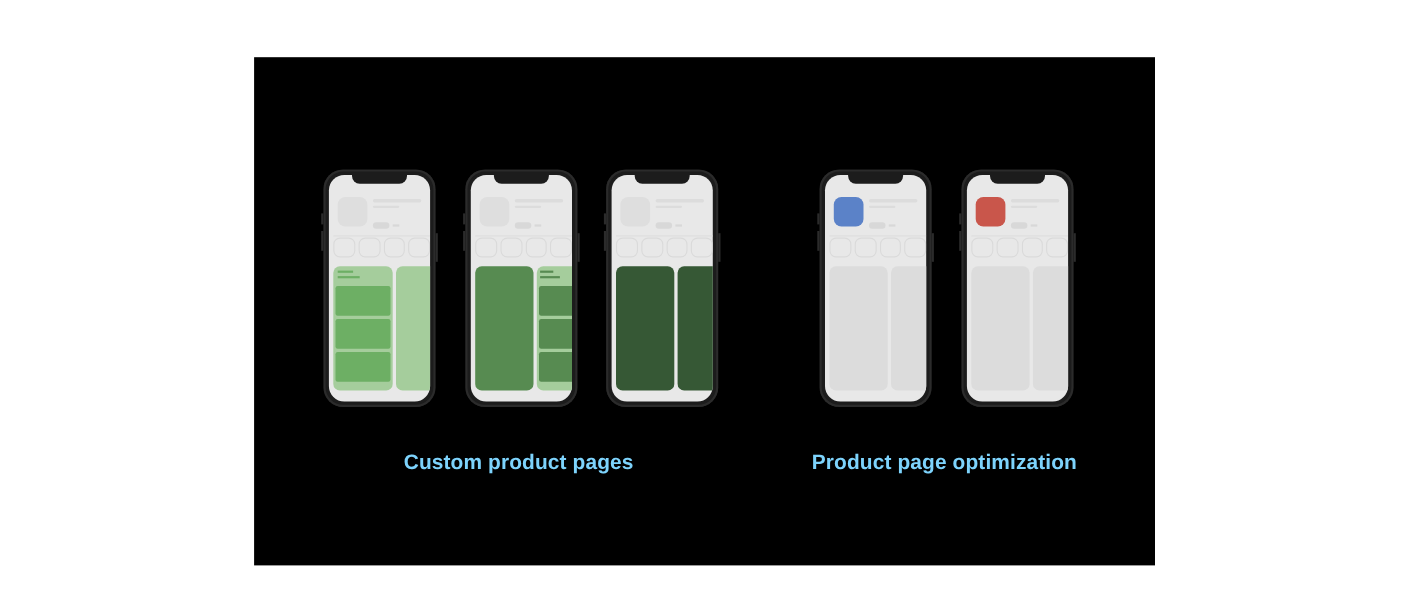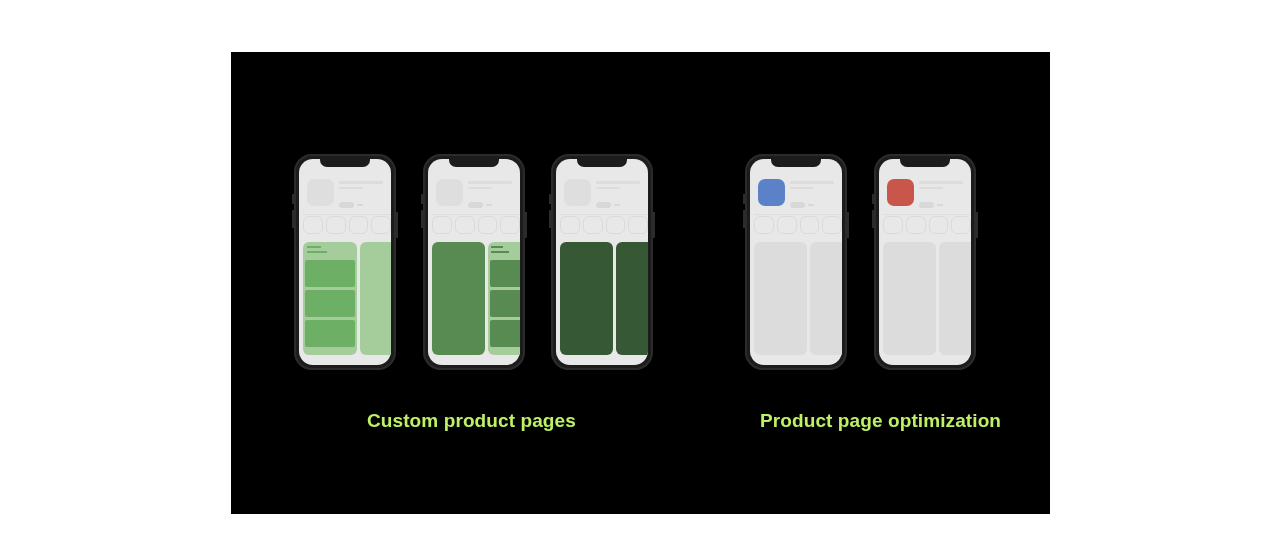--- a/index.html
+++ b/index.html
@@ -13,21 +13,21 @@
   .title-line { position:absolute; left:40px; top:22px; width:44px; height:3px; background:#dcdcdc; border-radius:2px; }
   .sub-line { position:absolute; left:40px; top:28px; width:24px; height:2px; background:#dcdcdc; border-radius:2px; }
   .get-btn { position:absolute; left:40px; top:43px; width:15px; height:6px; background:#d8d8d8; border-radius:4px; }
   .iap { position:absolute; left:58px; top:45px; width:6px; height:2px; background:#d8d8d8; }
   .stats { position:absolute; left:4px; top:57px; right:0; height:20px; display:flex; gap:3px; }
   .stat { width:20px; height:16px; border-radius:6px; border:1px solid #dadada; }
   .divider { position:absolute; left:4px; right:0; top:55px; height:1px; background:#dddddd; }
   .shots { position:absolute; left:4px; top:83px; right:0; bottom:10px; }
   .shot { position:absolute; top:0; bottom:0; border-radius:6px; }
   .inner { position:absolute; left:2px; right:2px; border-radius:2px; }
-  .label { position:absolute; top:358px; color:#bef264; font-size:19px; font-weight:bold; letter-spacing:0.1px; }
+  .label { position:absolute; top:358px; color:#7dd3fc; font-size:19px; font-weight:bold; letter-spacing:0.1px; }
 </style>
 </head>
 <body>
 
 <div class="slide">
 
   <div class="phone" style="left:63px">
     <div class="btn-side" style="left:-2px;top:40px;height:10px"></div>
     <div class="btn-side" style="left:-2px;top:56px;height:18px"></div>
     <div class="btn-side" style="right:-2px;top:58px;height:26px"></div>
@@ -158,14 +158,14 @@
           <div class="stat"></div>
       </div>
       <div class="shots">
         <div class="shot" style="left:0;width:53px;background:#dcdcdc"></div>
         <div class="shot" style="left:56px;width:41px;background:#dcdcdc"></div>
       </div>
     </div>
   </div>
 
   <div class="label" style="left:136px">Custom product pages</div>
-  <div class="label" style="left:529px">Product page optimization</div>
+  <div class="label" style="left:507px">Product page optimization</div>
 </div>
 
 </body></html>

